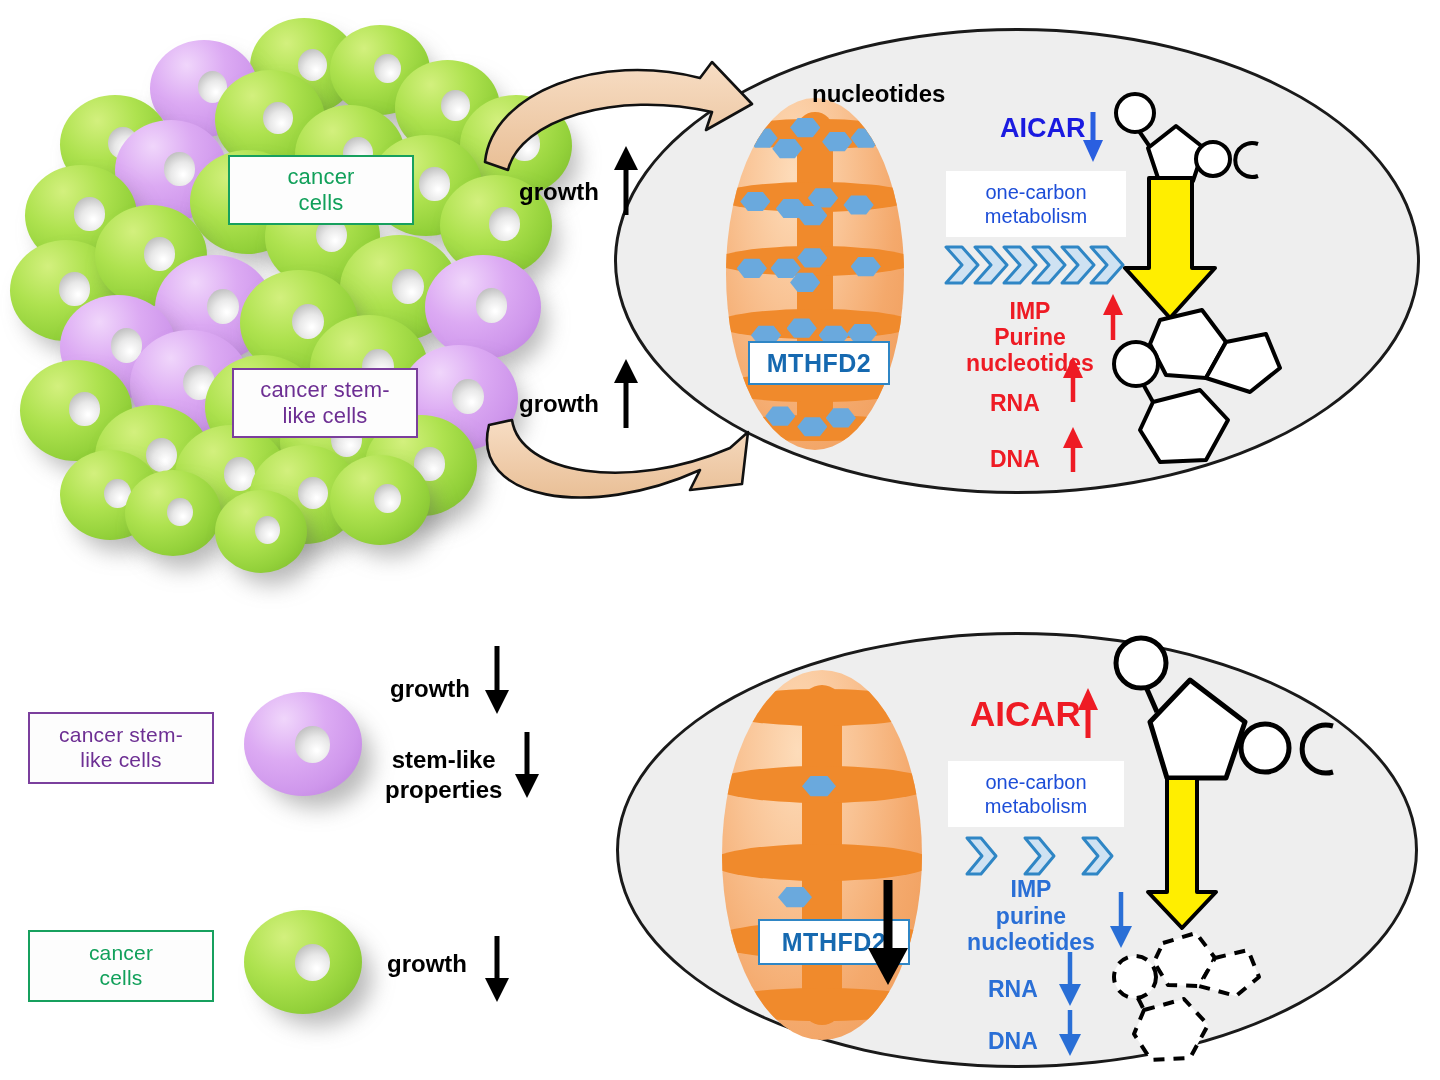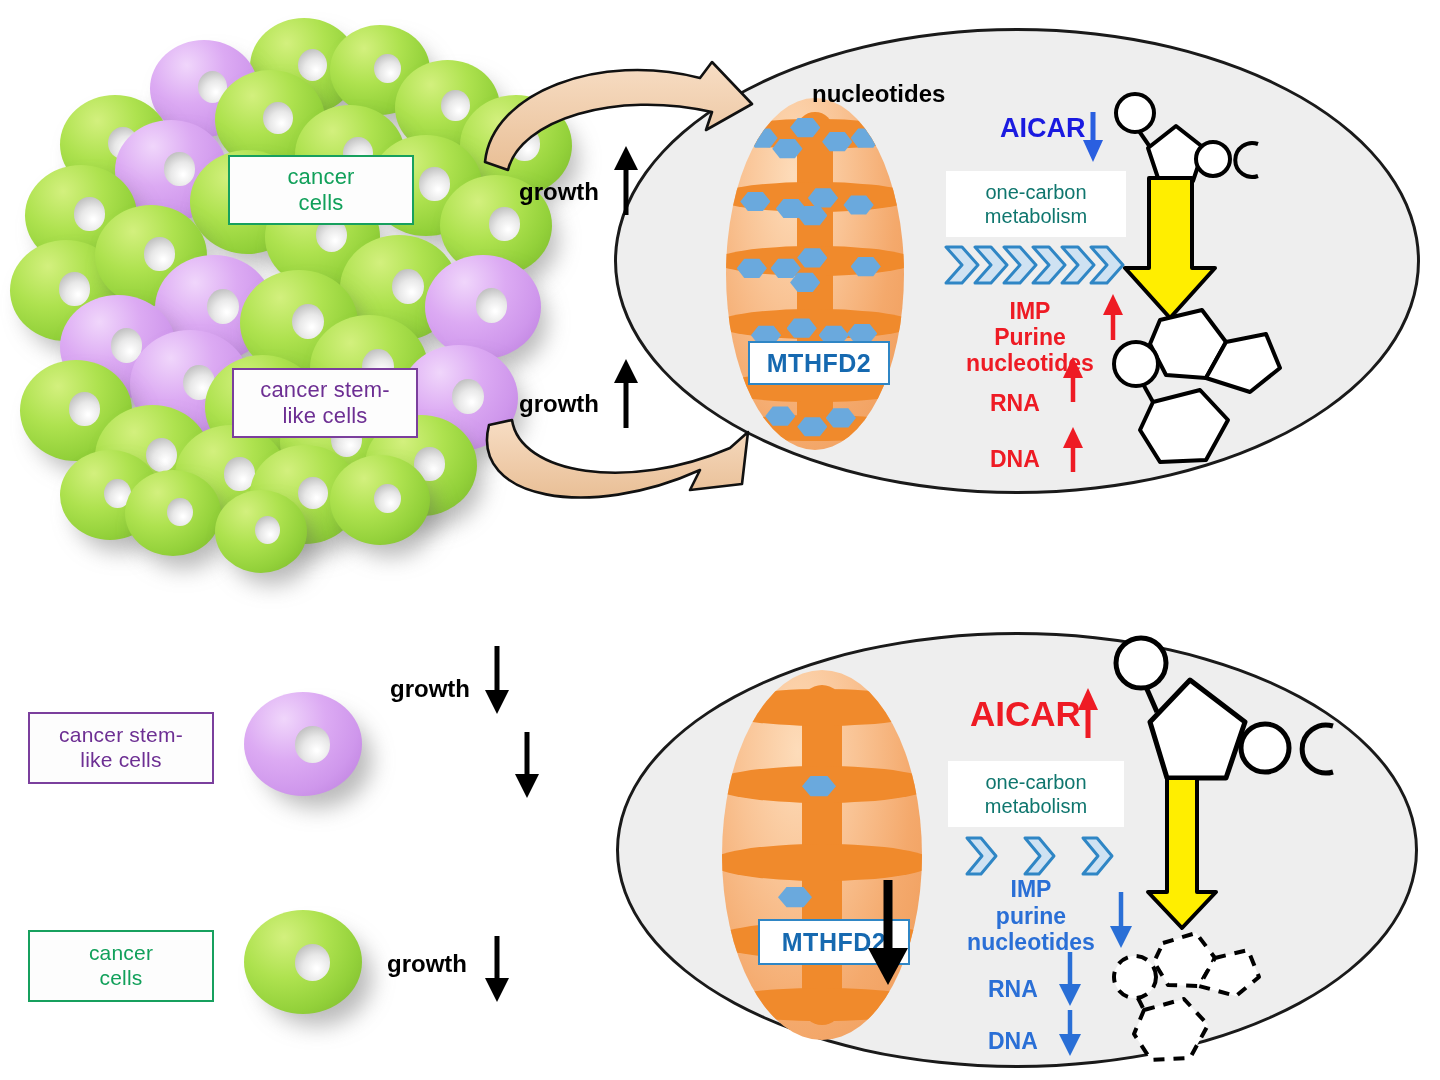--- a/index.html
+++ b/index.html
@@ -11,21 +11,21 @@
   
   .labelbox{
     position:absolute;background:#fdfdfd;text-align:center;
     display:flex;align-items:center;justify-content:center;
     line-height:1.18;letter-spacing:.2px;
   }
   .labelbox.green{border:2px solid #17a05e;color:#11a05a;}
   .labelbox.purple{border:2px solid #7b3f9d;color:#6d2f93;}
 
   .plainbox{
-    position:absolute;background:#ffffff;color:#0f766e;
+    position:absolute;background:#ffffff;color:#1d4ed8;
     display:flex;align-items:center;justify-content:center;
     text-align:center;line-height:1.22;
   }
 
   .mthfd2box{
     position:absolute;background:#ffffff;border:2px solid #2f86c5;
     display:flex;align-items:center;justify-content:center;
     color:#1669b0;font-weight:bold;letter-spacing:.5px;
   }
 
@@ -327,20 +327,24 @@
   </div>
 
   <div class="shadow" style="left:262px;top:930px;width:110px;height:96px;"></div>
   <div class="donut" style="left:244px;top:910px;width:118px;height:104px;">
     <div class="ring green-ring"></div>
     <div class="hole" style="left:43%;top:33%;width:30%;height:35%;"></div>
   </div>
 
   <div class="boldtxt" style="left:390px;top:675px;font-size:24px;">growth</div>
 
+  <div class="boldtxt" style="left:385px;top:745px;font-size:24px;text-align:center;line-height:1.25;">
+    <div>stem-like</div>
+    <div>properties</div>
+  </div>
 
   <div class="boldtxt" style="left:387px;top:950px;font-size:24px;">growth</div>
 
   <div class="bigcell" style="left:616px;top:632px;width:796px;height:430px;"></div>
 
   <div class="mito" style="left:722px;top:670px;width:200px;height:370px;" id="mitoBot">
       <div class="crista" style="left:80px;top:14.8px;width:40px;height:340.40000000000003px;border-radius:20px;"></div>
       <div class="crista" style="left:-12px;top:18.5px;width:224.00000000000003px;height:37px;border-radius:50%;"></div>
       <div class="crista" style="left:-12px;top:96.2px;width:224.00000000000003px;height:37px;border-radius:50%;"></div>
       <div class="crista" style="left:-12px;top:173.89999999999998px;width:224.00000000000003px;height:37px;border-radius:50%;"></div>

